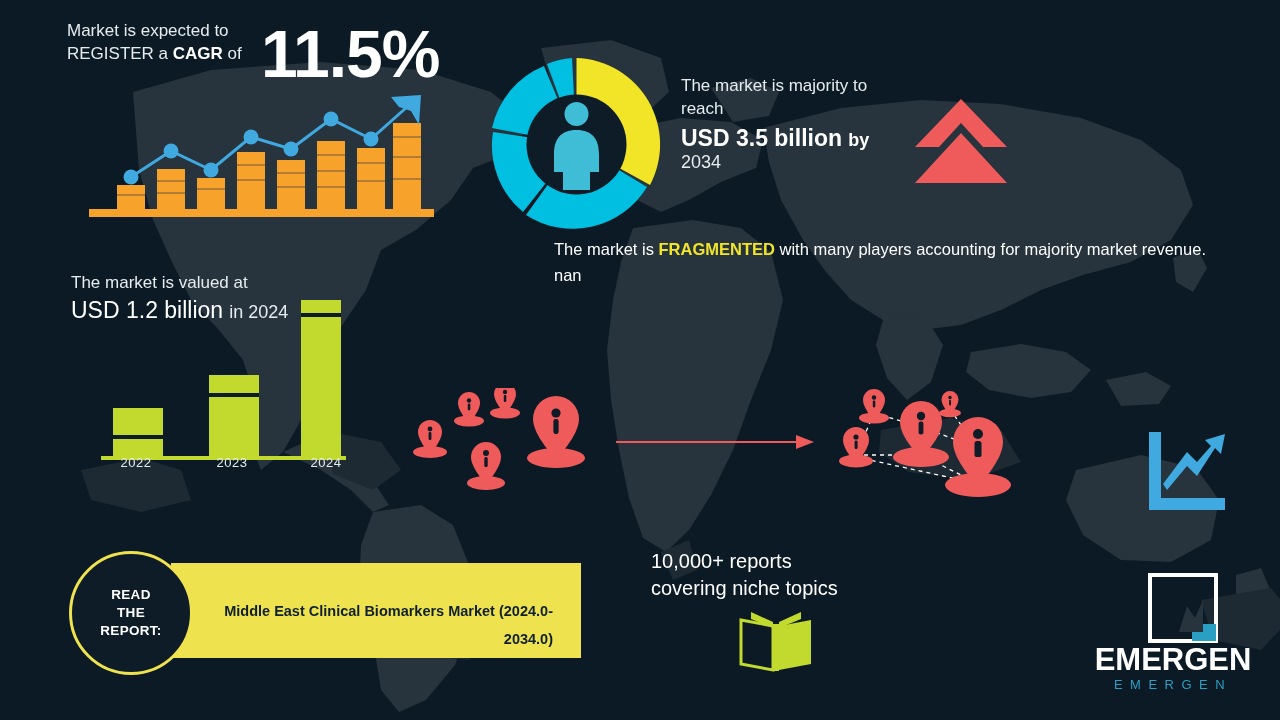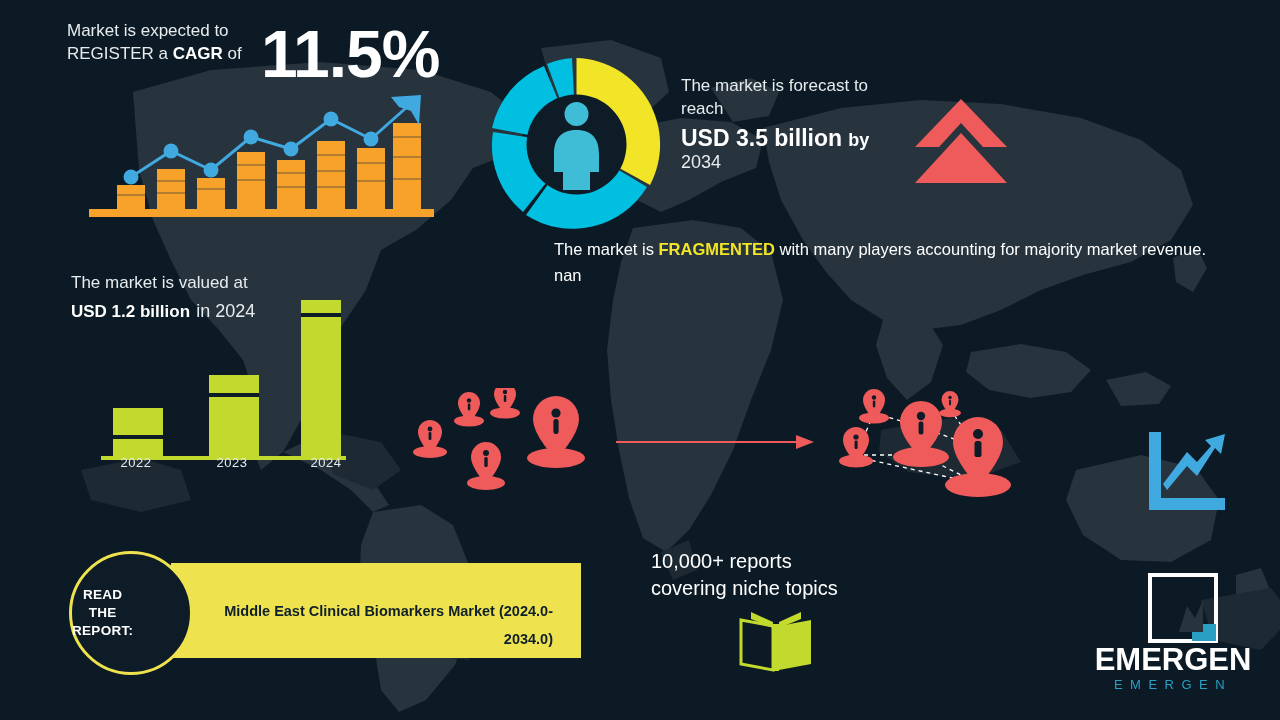--- a/index.html
+++ b/index.html
@@ -57,21 +57,21 @@
 
   
   #valued-caption{
     position:absolute;left:50px;top:273px;
     font-size:17px;color:#e6ebee;
   }
   #valued-value{
     position:absolute;left:50px;top:297px;
     font-size:22px;color:#ffffff;
   }
-  #valued-value .big{font-weight:700;font-size:17px;}
+  #valued-value .big{font-weight:400;font-size:23px;}
   #valued-value .suffix{font-weight:400;font-size:18px;color:#e6ebee;}
 
   
   #green-chart{position:absolute;left:70px;top:295px;width:270px;height:180px;}
   .gx-label{
     position:absolute;font-size:13px;color:#e6ebee;
     text-align:center;width:60px;letter-spacing:.5px;
   }
 
   
@@ -87,21 +87,21 @@
     position:absolute;left:150px;top:563px;width:410px;height:95px;
     background:#eee24e;
   }
   #report-title{
     position:absolute;left:172px;top:598px;width:360px;
     font-size:14.5px;font-weight:700;color:#10202b;line-height:1.9;text-align:right;
   }
   #report-circle{
     position:absolute;left:48px;top:551px;width:118px;height:118px;
     border-radius:50%;background:#0d1c27;border:3px solid #eee24e;
-    display:flex;align-items:center;
+    display:flex;align-items:center;justify-content:center;
   }
   #report-circle span{
     font-size:13.5px;font-weight:700;color:#ffffff;
     text-align:center;line-height:1.35;letter-spacing:.3px;
   }
 
   
   #reports-text{
     position:absolute;left:630px;top:548px;width:280px;
     font-size:20px;color:#ffffff;line-height:1.35;
@@ -239,21 +239,21 @@
     <path d="M92.5 92.5 L63 12 A86.5 86.5 0 0 1 88 6 Z" fill="#00bfe0"></path>
     <circle cx="92.5" cy="92.5" r="50" fill="#0d1c27"></circle>
 
     <g fill="#3fbcd6">
       <circle cx="92.5" cy="62" r="12"></circle>
       <path d="M92.5 78 C76 78 70 88 70 102 L70 120 L79 120 L79 138 L106 138
                L106 120 L115 120 L115 102 C115 88 109 78 92.5 78 Z"></path>
     </g>
   </svg>
 
-  <div id="forecast-caption">The market is forecast to reach</div>
+  <div id="forecast-caption">The market is majority to reach</div>
   <div id="forecast-value">
     <span class="big">USD 3.5 billion</span>
     <span class="by">by</span>
   </div>
   <div id="forecast-year">2034</div>
 
   <svg id="red-arrows" viewBox="0 0 100 88">
     <path d="M50 4 L96 52 L72 52 L50 28 L28 52 L4 52 Z" fill="#ef5a5a"></path>
     <path d="M50 38 L96 88 L4 88 Z" fill="#ef5a5a"></path>
   </svg>

